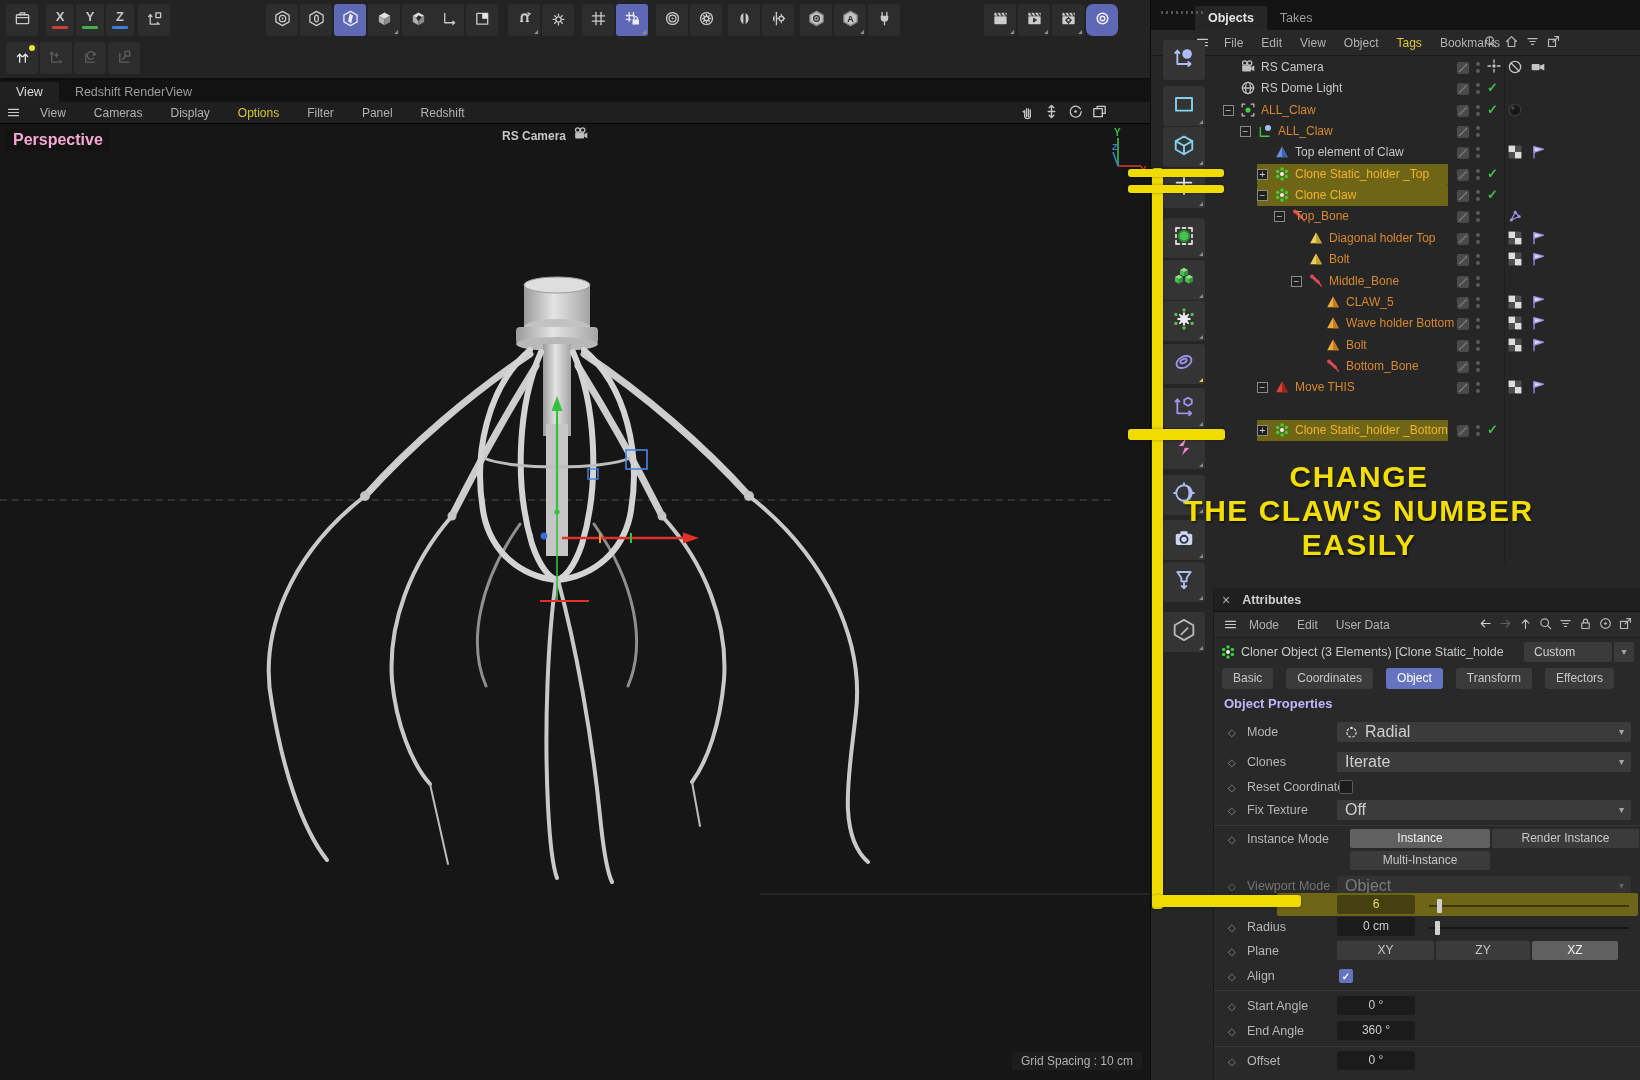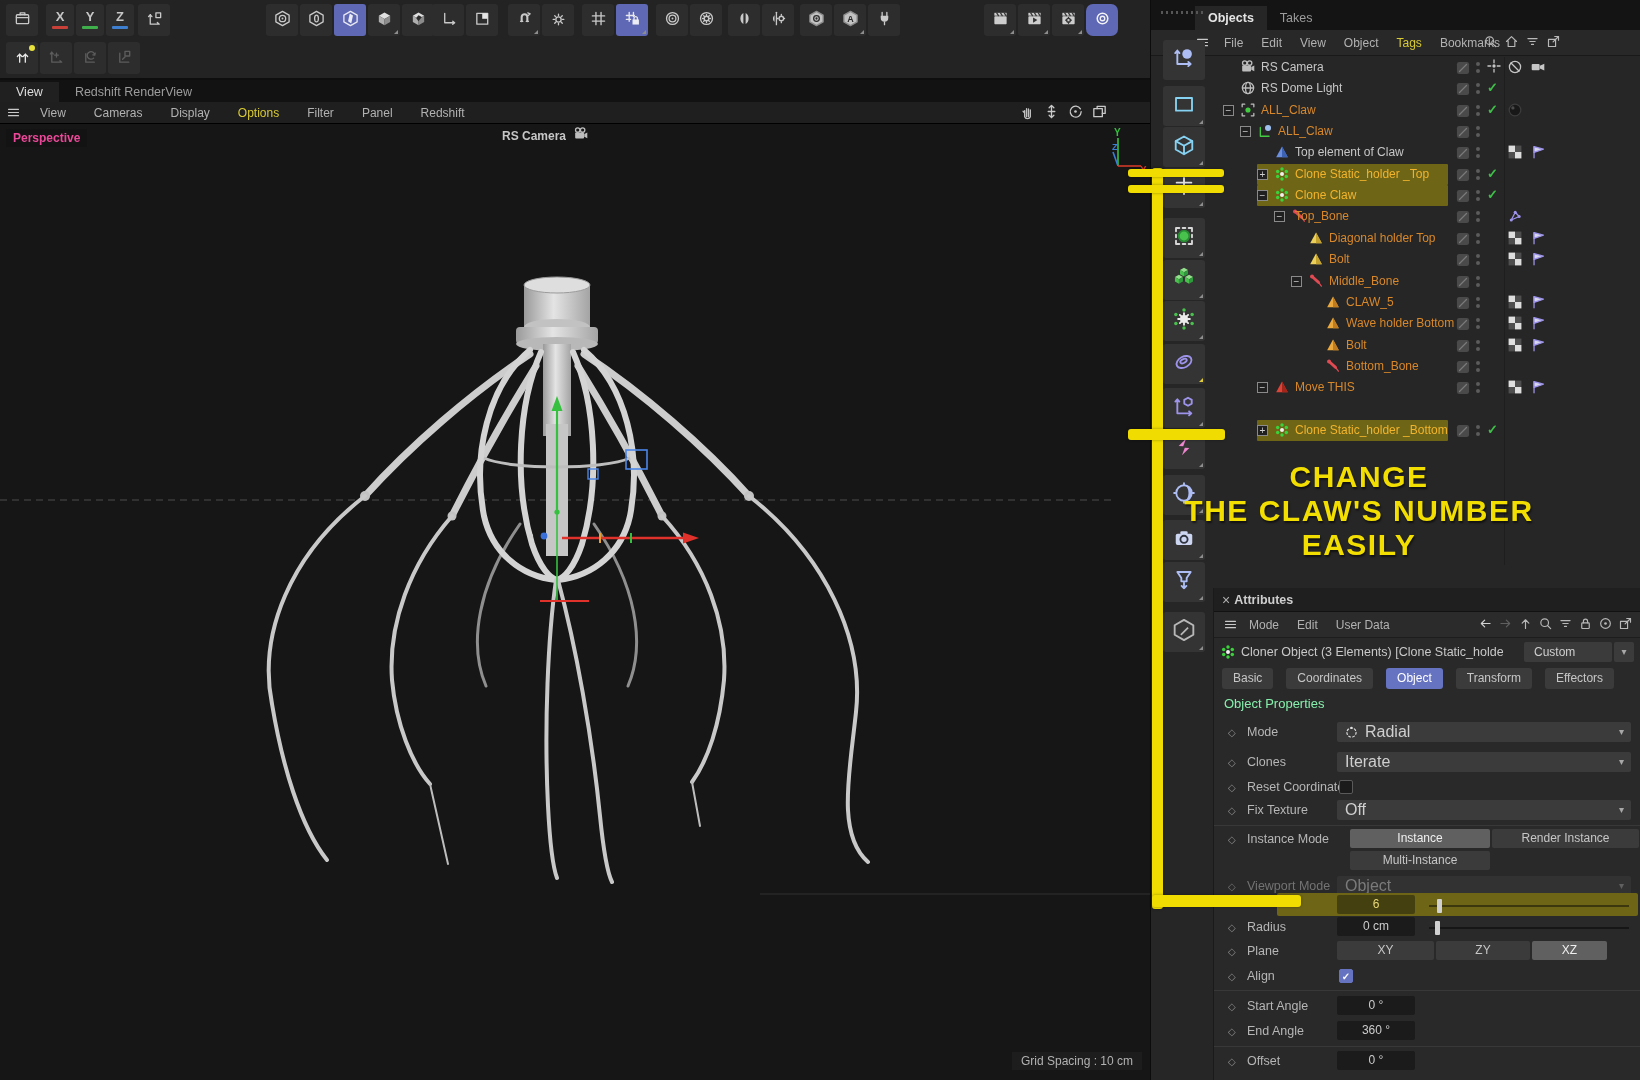--- a/index.html
+++ b/index.html
@@ -26,21 +26,21 @@
   .vtab{padding:3px 16px;font-size:12.5px;color:#9c9c9c;}
   .vtab.active{background:#202020;color:#dcdcdc;}
   #vmenubar{position:absolute;left:0;top:102px;width:1150px;height:22px;background:#1f1f1f;border-bottom:1px solid #000;display:flex;align-items:center;gap:0;}
   .micon{width:26px;display:flex;justify-content:center;}
   .mitem{color:#b2b2b2;font-size:12px;padding:0 14px;}
   .mitem.hl{color:#d8ca34;}
   #vnav{position:absolute;right:42px;top:1px;display:flex;gap:7px;align-items:center;}
 
   
   #viewport{position:absolute;left:0;top:124px;width:1152px;height:956px;background:#161616;overflow:hidden;}
-  #persp-chip{position:absolute;left:6px;top:5px;background:#131313;color:#ec4899;font-size:12px;font-weight:bold;padding:2px 7px;}
+  #persp-chip{position:absolute;left:6px;top:5px;background:#131313;color:#f9a8d4;font-size:16px;font-weight:bold;padding:2px 7px;}
   #cam-chip{position:absolute;left:502px;top:3px;display:flex;align-items:center;gap:8px;color:#c6c6c6;font-size:12px;font-weight:bold;}
   #grid-chip{position:absolute;left:1012px;top:928px;background:#1d1d1d;color:#b2b2b2;font-size:12px;padding:2px 9px;}
   #gizmo{position:absolute;left:1096px;top:2px;}
 
   
   #rightpanel{position:absolute;left:1150px;top:0;width:490px;height:1080px;background:#262626;border-left:1px solid #0c0c0c;}
   #op-tabs{position:absolute;left:0;top:0;width:490px;height:30px;background:#141414;display:flex;align-items:flex-end;padding-left:44px;}
   #op-grip{position:absolute;left:10px;top:11px;width:44px;height:3px;background-image:repeating-linear-gradient(90deg,#565656 0 2px,transparent 2px 5px);}
   .ptab{padding:5px 13px;font-size:12.5px;color:#9c9c9c;}
   .ptab.active{background:#262626;color:#e4e4e4;font-weight:bold;}
@@ -71,33 +71,33 @@
 
   
   #bigtext{position:absolute;left:0;top:460px;width:416px;text-align:center;z-index:5;}
   #bigtext div{font-size:30px;font-weight:800;letter-spacing:1.5px;color:#f2de00;line-height:34px;
     text-shadow:1px 2px 2px rgba(0,0,0,.55);}
 
   
   #attrs{position:absolute;left:62px;top:588px;width:428px;height:492px;background:#292929;border-left:1px solid #1a1a1a;}
   #attr-head{position:absolute;left:0;top:0;right:0;height:24px;background:#1f1f1f;border-bottom:1px solid #121212;display:flex;align-items:center;}
   #attr-close{margin-left:8px;color:#b0b0b0;font-size:14px;}
-  #attr-title{margin-left:4px;color:#cecece;font-size:12.5px;font-weight:bold;}
+  #attr-title{margin-left:12px;color:#cecece;font-size:12.5px;font-weight:bold;}
   #attr-menu{position:absolute;left:0;top:24px;right:0;height:26px;background:#2b2b2b;border-bottom:1px solid #1d1d1d;display:flex;align-items:center;}
   #attr-menu .micon{width:20px;margin-left:6px;}
   #attr-menu .mitem{padding:0 9px;}
   #attr-menu-icons{position:absolute;right:8px;top:4px;display:flex;gap:5px;}
   #attr-objline{position:absolute;left:0;top:52px;right:0;height:24px;display:flex;align-items:center;}
   #attr-objline .objtxt{margin-left:8px;color:#c9c9c9;font-size:12.5px;width:262px;overflow:hidden;white-space:nowrap;}
   #preset-dd{position:absolute;left:310px;top:2px;width:88px;height:20px;background:#3b3b3b;border-radius:2px;color:#cfcfcf;font-size:12px;line-height:20px;padding-left:10px;}
   #preset-arrow{position:absolute;left:400px;top:2px;width:20px;height:20px;background:#3b3b3b;border-radius:2px;color:#a8a8a8;font-size:10px;text-align:center;line-height:20px;}
   #attr-tabs{position:absolute;left:8px;top:80px;display:flex;gap:13px;}
   .atab{height:21px;line-height:21px;padding:0 11px;background:#3b3b3b;border-radius:3px;color:#c6c6c6;font-size:12px;}
   .atab.active{background:#6673c0;color:#fff;}
-  #attr-section{position:absolute;left:10px;top:108px;color:#86efac;font-size:13px;font-weight:normal;}
+  #attr-section{position:absolute;left:10px;top:108px;color:#c4b5fd;font-size:13px;font-weight:bold;}
   .arow{position:absolute;left:0;right:0;height:23px;}
   .adia{position:absolute;left:14px;top:5px;color:#8a8a8a;font-size:10px;}
   .albl{position:absolute;left:33px;top:3px;color:#b6b6b6;font-size:12.5px;white-space:nowrap;}
   .arow.dis .albl,.arow.dis .adia{color:#737373;}
   .dd{position:absolute;left:123px;right:10px;height:20px;background:#3b3b3b;border-radius:2px;display:flex;align-items:center;}
   .dd .ddtxt{color:#cfcfcf;font-size:16px;margin-left:8px;}
   .dd .dda{position:absolute;right:7px;color:#a8a8a8;font-size:10px;top:4px;}
   .dd.dis{background:#323232;} .dd.dis .ddtxt{color:#7a7a7a;} .dd.dis .dda{color:#606060;}
   .ddico{margin-left:7px;margin-right:-2px;display:flex;}
   .vfield{position:absolute;left:123px;width:78px;height:19px;background:#1b1b1b;border-radius:2px;color:#cccccc;font-size:12px;text-align:center;line-height:19px;}
@@ -1162,21 +1162,21 @@
         <div class="sl-track">
           <div class="sl-handle" style="left:6px;top:-6px;"></div>
         </div>
       </div>
 
       <div class="arow" style="top:353px">
         <span class="adia">◇</span>
         <span class="albl">Plane</span>
         <span class="segbtn" style="left:123px;width:97px;">XY</span>
         <span class="segbtn" style="left:222px;width:94px;">ZY</span>
-        <span class="segbtn on" style="left:318px;width:75px;">XZ</span>
+        <span class="segbtn on" style="left:318px;width:86px;">XZ</span>
       </div>
 
       <div class="arow" style="top:378px">
         <span class="adia">◇</span>
         <span class="albl">Align</span>
         <span class="chk on">✓</span>
       </div>
 
       <div class="asep" style="top:402px"></div>
 

